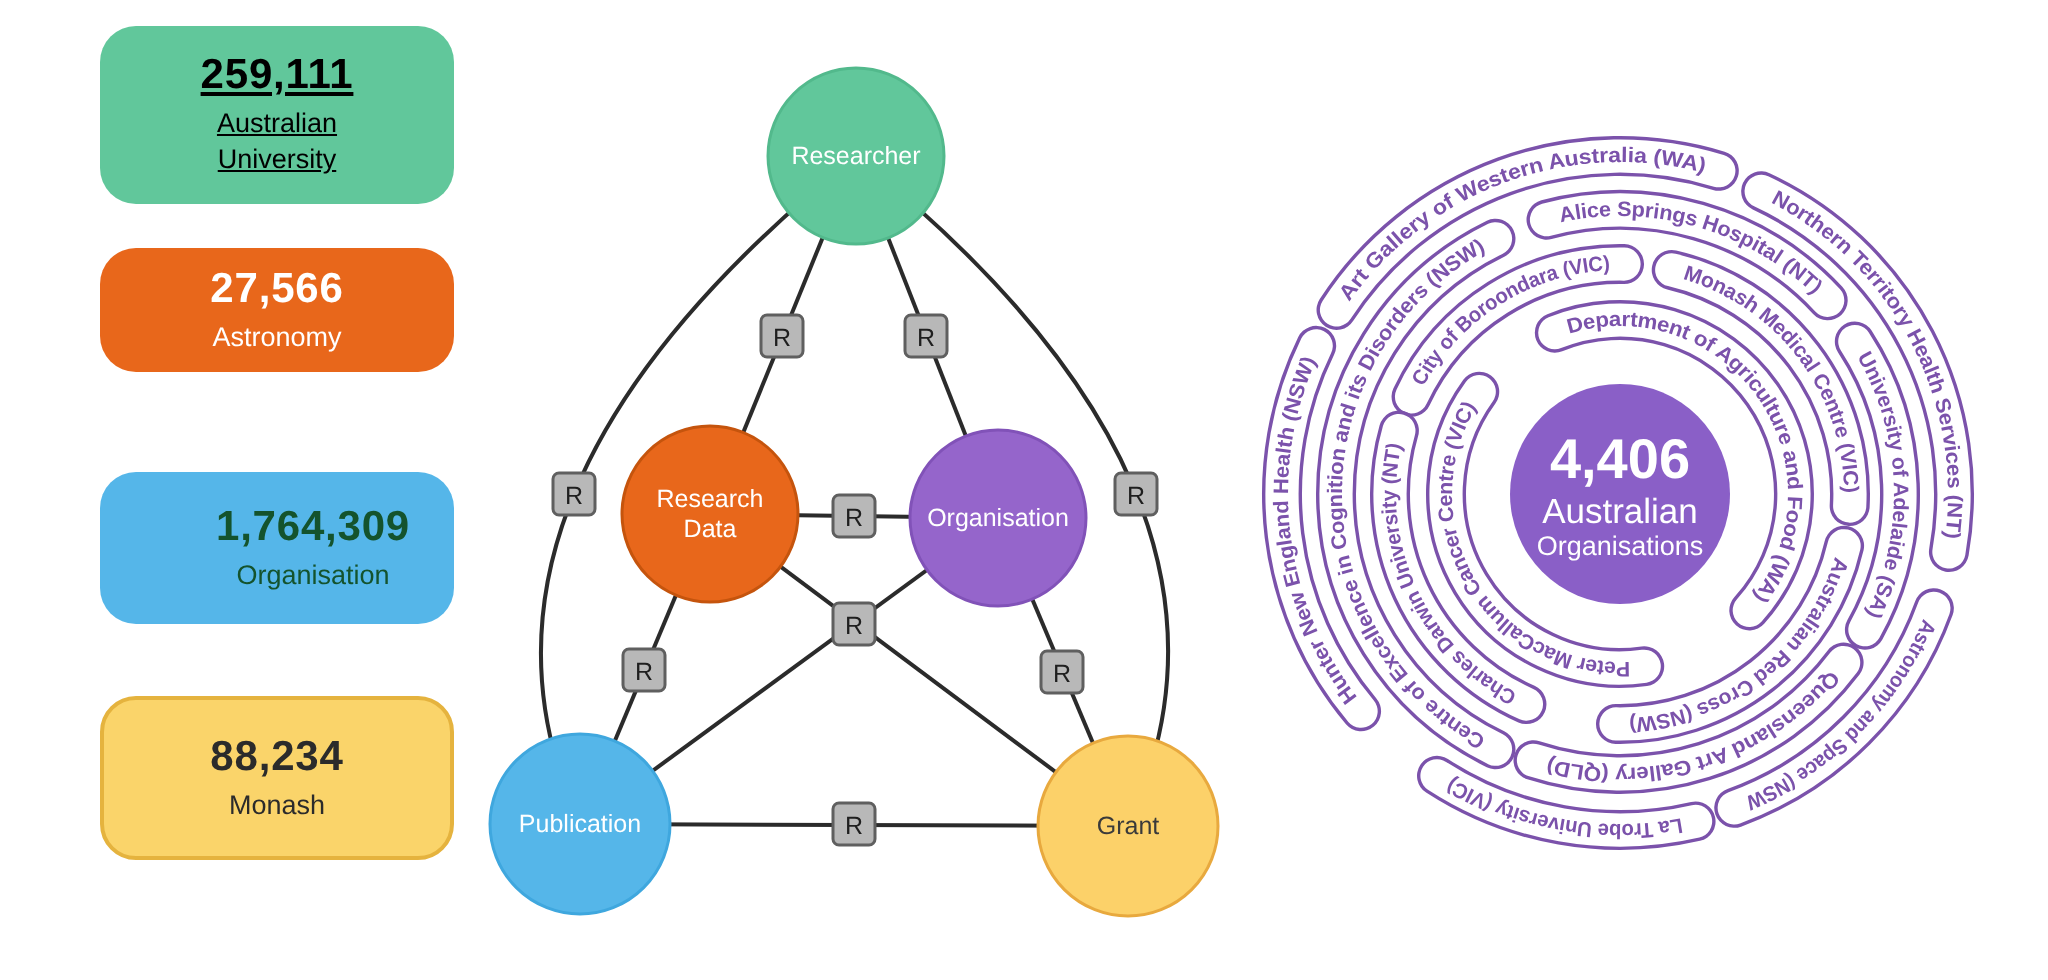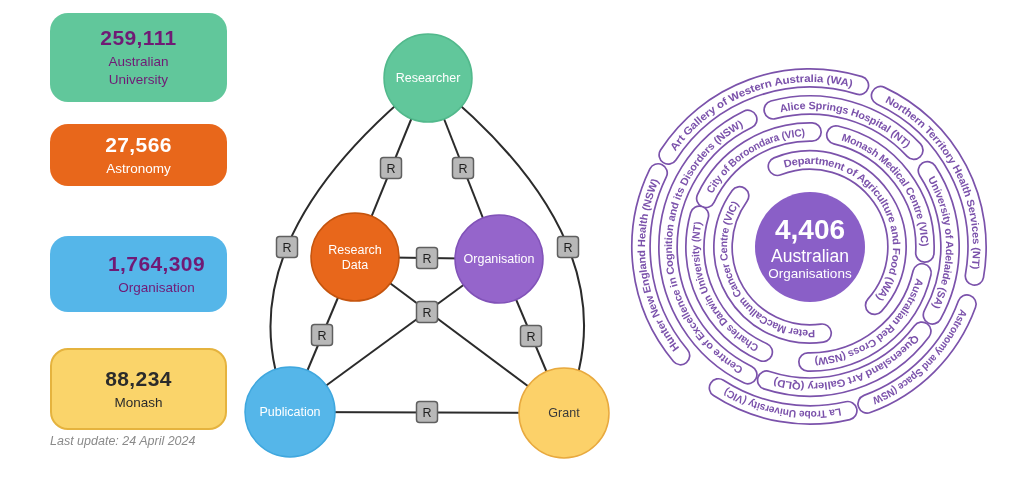--- a/index.html
+++ b/index.html
@@ -16,41 +16,40 @@
   .lbl{font-size:13.5px;line-height:1.32;}
   .version{position:absolute;left:50px;top:432px;font-size:12.5px;font-style:italic;
            color:#8a8a8a;line-height:1.45;}
   svg{position:absolute;left:0;top:0;}
   text{font-family:"Liberation Sans", sans-serif;}
 </style>
 </head>
 <body>
 
 <div id="stats-panel">
-    <div class="card c0" style="background: rgb(97, 199, 155); color: #701a75;">
+    <div class="card c0" style="background: rgb(97, 199, 155); color: #000000; text-decoration: underline;">
       <div class="num">259,111</div>
       <div class="lbl">Australian</div>
       <div class="lbl">University</div>
     </div>
     <div class="card c1" style="background: rgb(232, 103, 27); color: rgb(255, 255, 255);">
       <div class="num">27,566</div>
       <div class="lbl">Astronomy</div>
     </div>
-    <div class="card c2" style="background: rgb(85, 182, 233); color: #701a75; padding-left: 36px;">
+    <div class="card c2" style="background: rgb(85, 182, 233); color: #14532d; padding-left: 36px;">
       <div class="num">1,764,309</div>
       <div class="lbl">Organisation</div>
     </div>
     <div class="card c3" style="background: rgb(250, 212, 106); color: rgb(43, 43, 43); border: 2px solid rgb(229, 179, 62);">
       <div class="num">88,234</div>
       <div class="lbl">Monash</div>
     </div>
   </div>
 
 <div class="version">
-  <div>Last update: 24 April 2024</div>
 </div>
 
 <svg id="viz" width="1024" height="490" viewBox="0 0 1024 490" xmlns="http://www.w3.org/2000/svg">
     <g>
       <path d="M428,78 L355,257" fill="none" stroke="#2b2b2b" stroke-width="2"></path>
       <path d="M428,78 L499,259" fill="none" stroke="#2b2b2b" stroke-width="2"></path>
       <path d="M428,78 Q215,249 290,412" fill="none" stroke="#2b2b2b" stroke-width="2"></path>
       <path d="M428,78 Q640,248 564,413" fill="none" stroke="#2b2b2b" stroke-width="2"></path>
       <path d="M355,257 L499,259" fill="none" stroke="#2b2b2b" stroke-width="2"></path>
       <path d="M355,257 L290,412" fill="none" stroke="#2b2b2b" stroke-width="2"></path>

